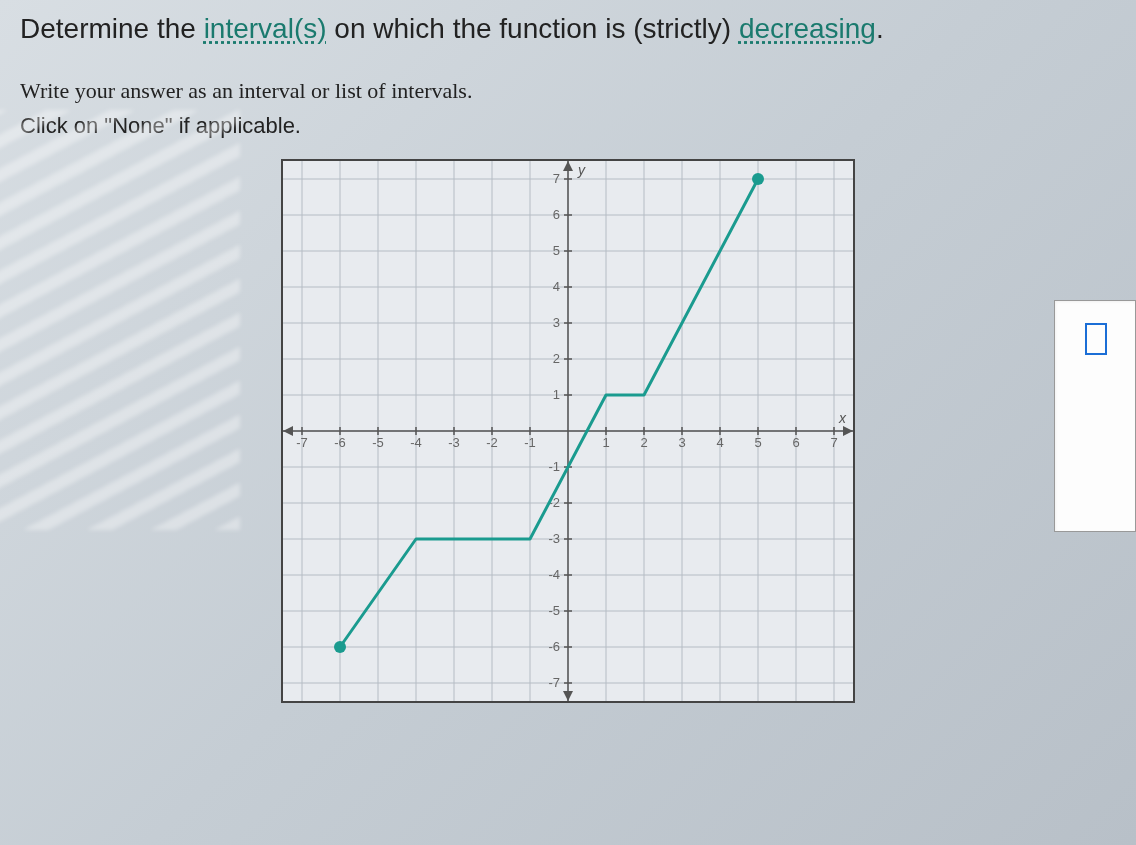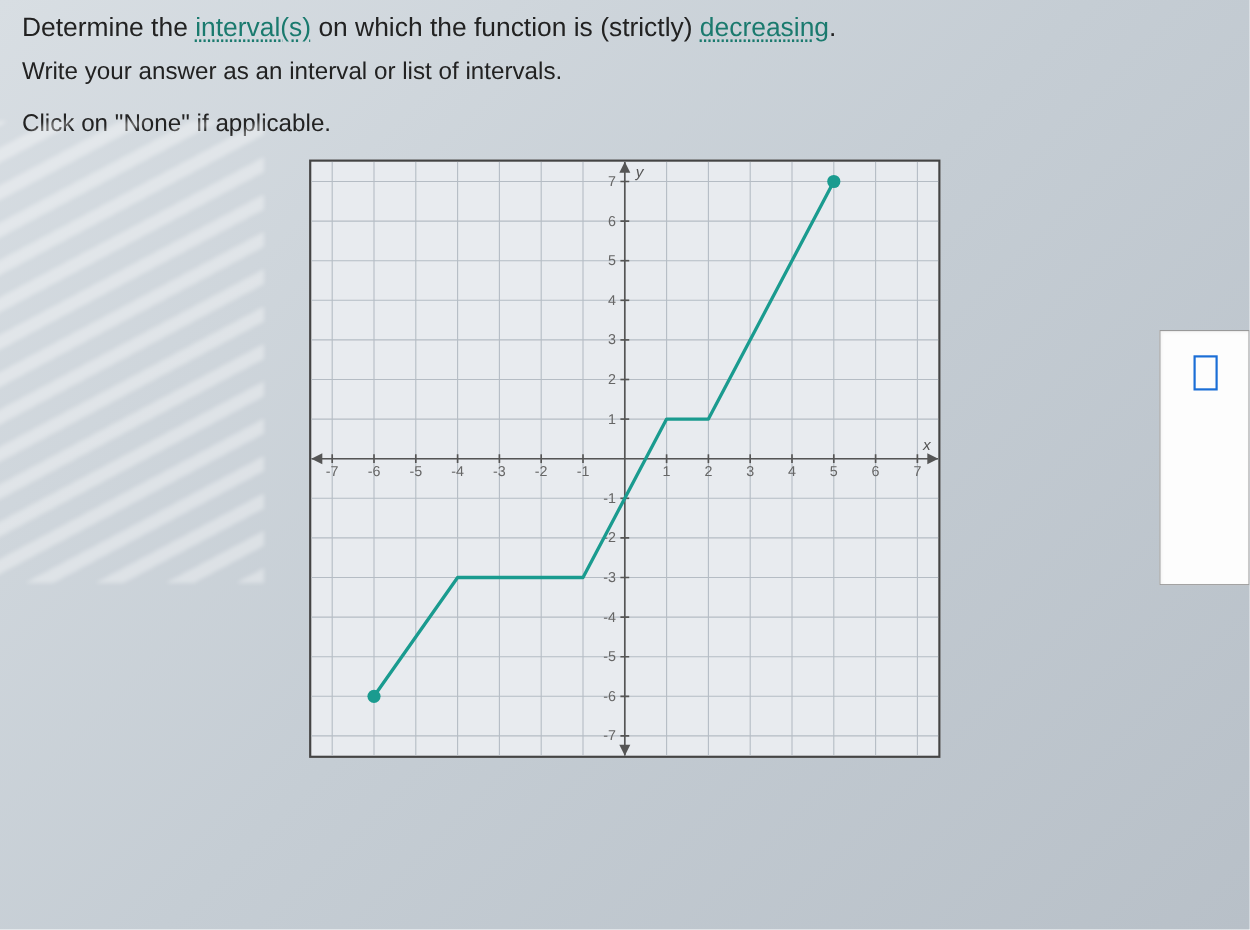--- a/index.html
+++ b/index.html
@@ -8,33 +8,34 @@
   font-family: Verdana, Arial, sans-serif;
   background: linear-gradient(135deg, #d8dee3 0%, #c5cdd4 50%, #b8c0c8 100%);
   color: #222;
   width: 1136px;
   height: 845px;
   box-sizing: border-box;
   overflow: hidden;
   position: relative;
 }
 .question-text {
-  font-size: 24px;
+  font-size: 28px;
   line-height: 1.5;
-  margin-bottom: 6px;
+  margin-bottom: 26px;
 }
 .link {
   color: #1a7a6e;
   text-decoration: underline dotted;
   text-underline-offset: 3px;
 }
 .instruction {
   font-size: 22px;
   line-height: 1.4;
-  margin-bottom: 18px;
+  margin-bottom: 6px;
+  font-family: Liberation Serif, serif;
 }
 .hint {
   font-size: 22px;
   margin-bottom: 20px;
 }
 .graph-container {
   display: flex;
   justify-content: center;
   margin-top: 10px;
 }

